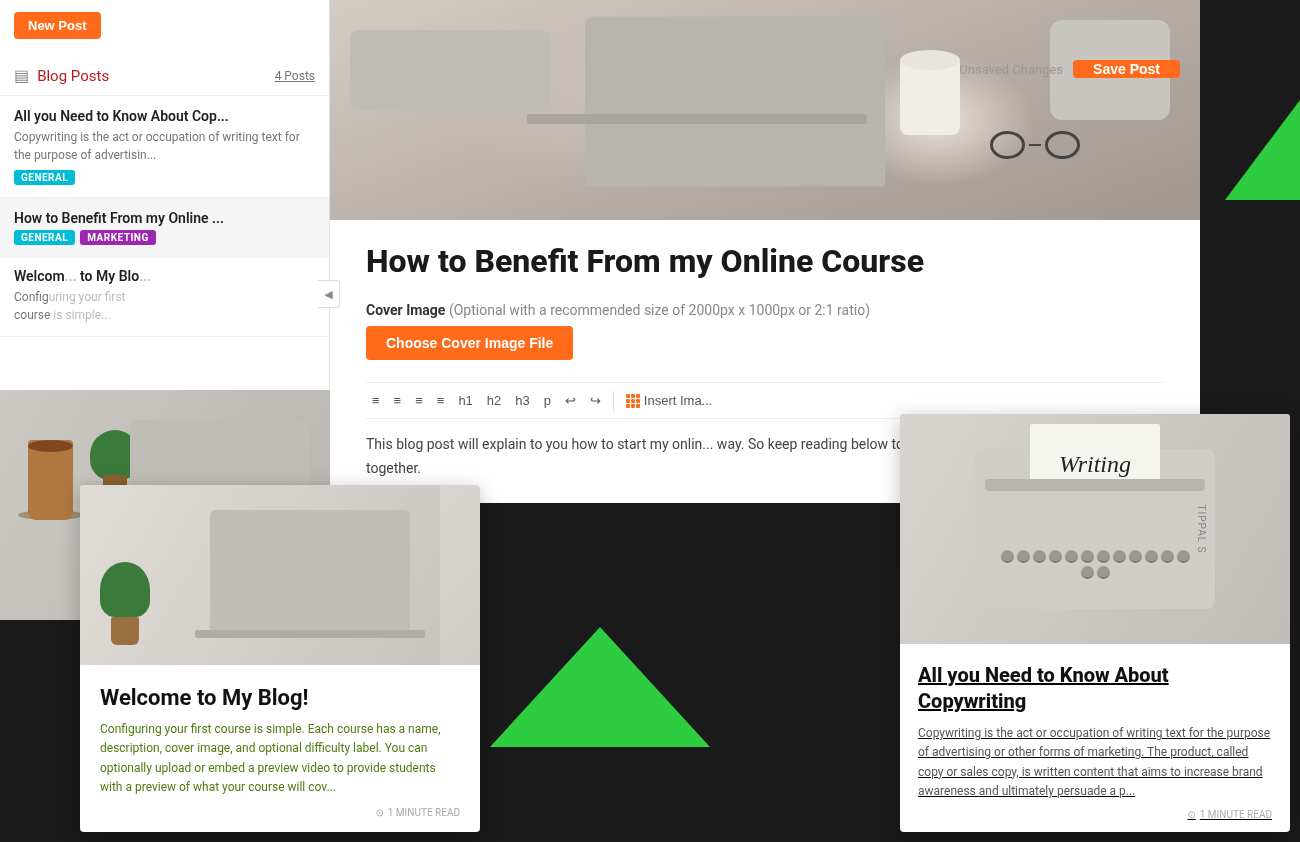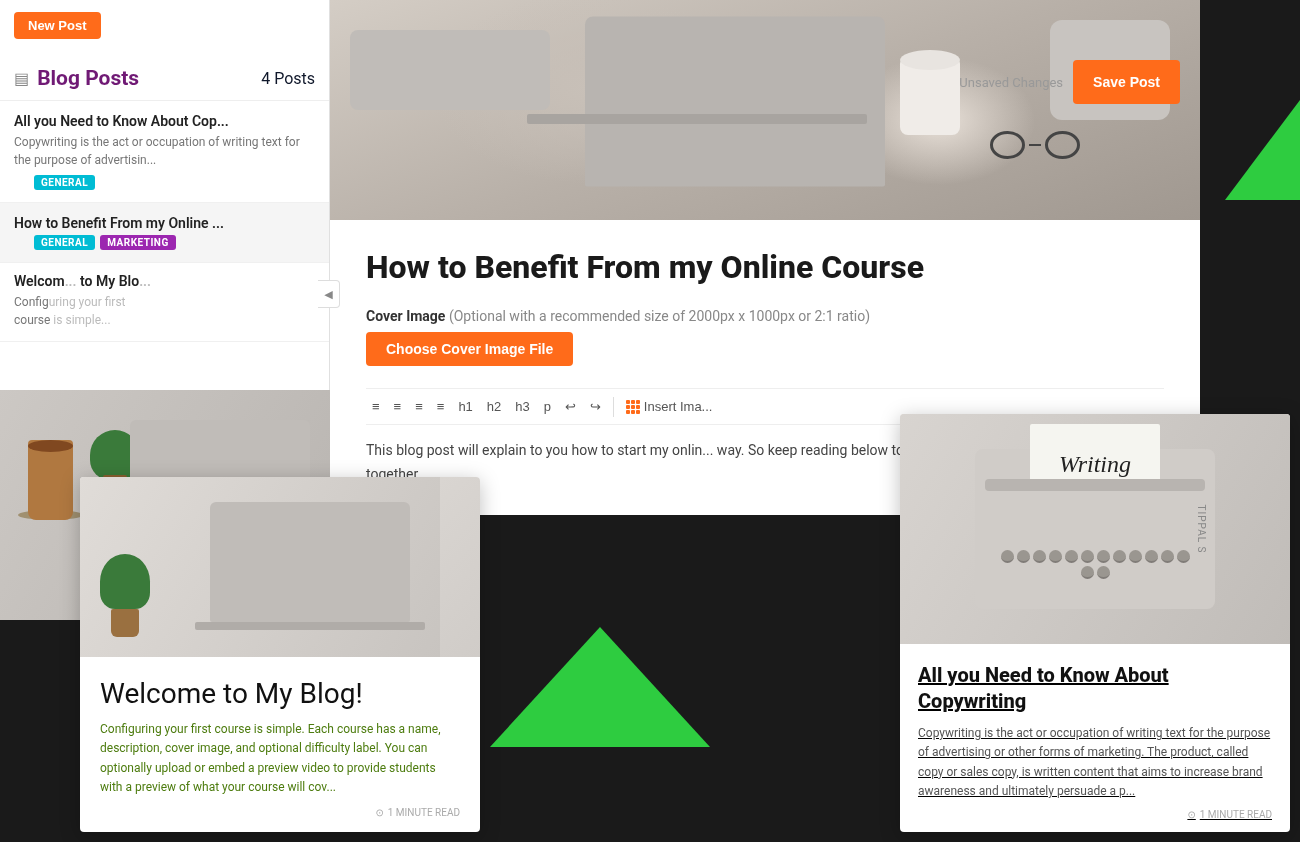--- a/index.html
+++ b/index.html
@@ -47,27 +47,28 @@
     .sidebar-title-row {
       display: flex;
       align-items: center;
       gap: 8px;
     }
     .sidebar-icon {
       color: #888;
       font-size: 16px;
     }
     .sidebar-title {
-      font-size: 21px;
-      font-weight: 700;
-      color: #701a75;
+      font-size: 15px;
+      font-weight: 400;
+      color: #b91c1c;
     }
     .post-count {
-      font-size: 16px;
-      color: #0f172a;
+      font-size: 12px;
+      color: #737373;
+      text-decoration: underline;
     }
     .post-item {
       padding: 12px 14px;
       border-bottom: 1px solid #f0f0f0;
       cursor: pointer;
     }
     .post-item.active {
       background: #f5f5f5;
     }
     .post-item-title {
@@ -79,21 +80,20 @@
     .post-item-excerpt {
       font-size: 12px;
       color: #777;
       line-height: 1.5;
       margin-bottom: 6px;
     }
     .tags {
       display: flex;
       gap: 5px;
       flex-wrap: wrap;
-      margin-left: 20px;
     }
     .tag {
       font-size: 10px;
       font-weight: 700;
       padding: 2px 7px;
       border-radius: 3px;
       text-transform: uppercase;
       letter-spacing: 0.5px;
     }
     .tag-general { background: #00bcd4; color: #fff; }
@@ -158,28 +158,28 @@
     }
     .unsaved-label {
       font-size: 13px;
       color: #999;
     }
     .save-btn {
       background: #ff6b1a;
       color: #fff;
       border: none;
       border-radius: 4px;
-      padding: 14px 20px;
+      padding: 1px 20px;
       font-size: 14px;
       font-weight: 600;
       cursor: pointer;
     }
 
     .editor-body {
-      padding: 28px 36px;
+      padding: 22px 36px;
     }
     .editor-post-title {
       font-size: 32px;
       font-weight: 800;
       color: #1a1a1a;
       margin-bottom: 22px;
       line-height: 1.2;
     }
     .cover-image-label {
       font-size: 14px;
@@ -277,22 +277,22 @@
       position: relative;
       display: flex;
       align-items: center;
       justify-content: flex-end;
       padding-right: 40px;
     }
     .welcome-card-body {
       padding: 20px 20px 14px;
     }
     .welcome-card-title {
-      font-size: 28px;
-      font-weight: 400;
+      font-size: 22px;
+      font-weight: 700;
       color: #111;
       margin-bottom: 10px;
     }
     .welcome-card-text {
       font-size: 12px;
       color: #4d7c0f;
       line-height: 1.6;
       margin-bottom: 10px;
     }
     .read-time {

